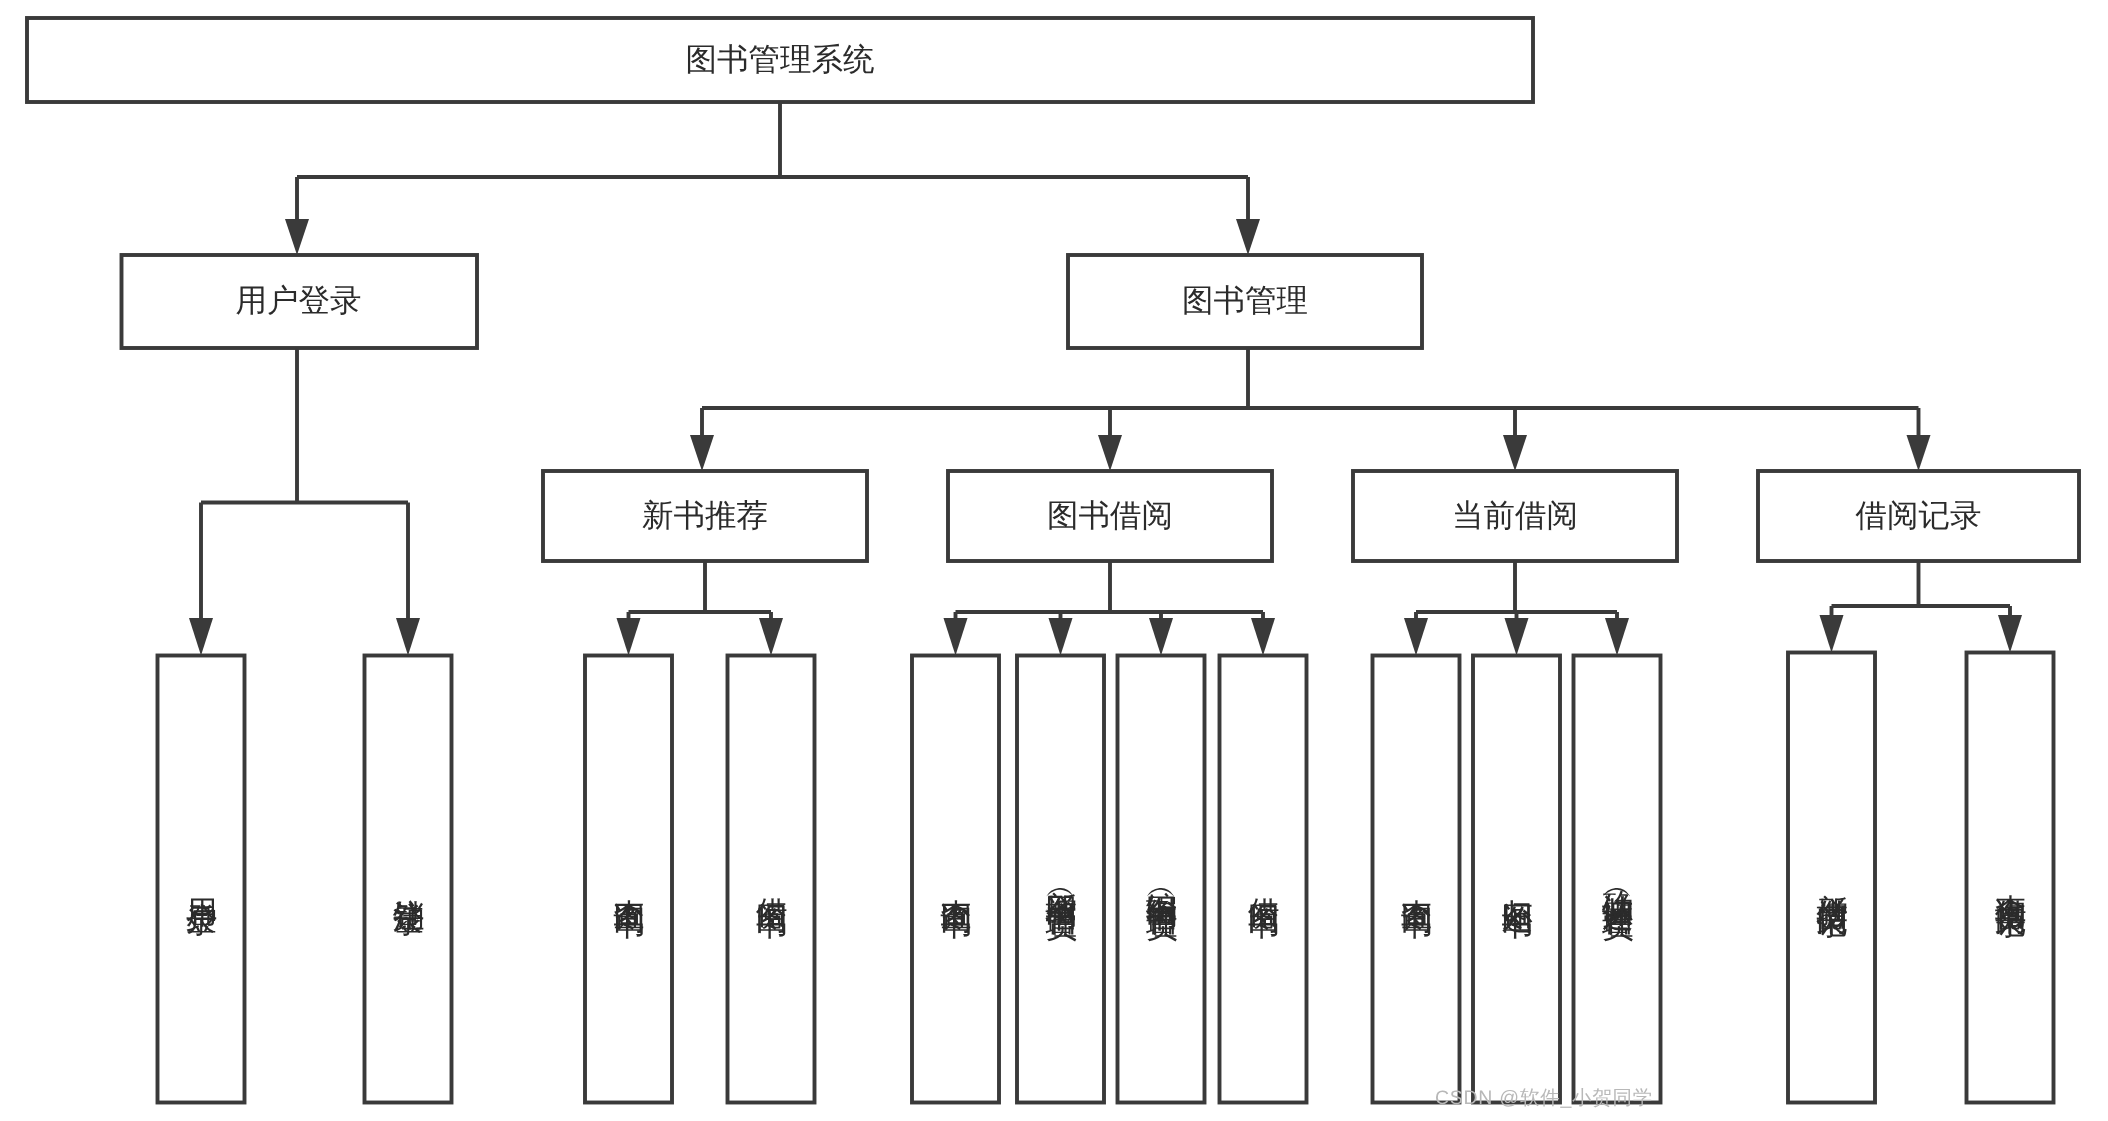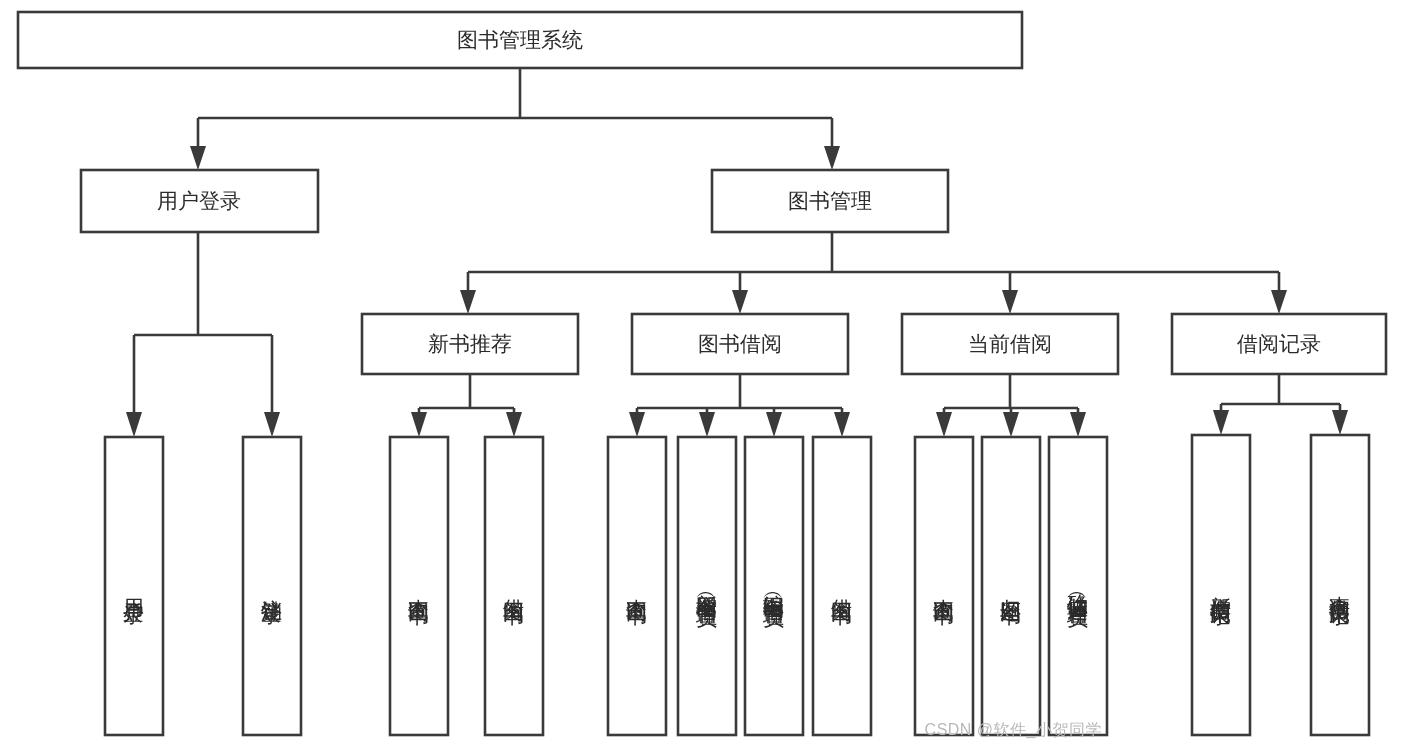--- a/index.html
+++ b/index.html
@@ -72,21 +72,21 @@
     display: flex;
     align-items: center;
     justify-content: center;
     pointer-events: none;
   }
   .watermark {
     position: absolute;
     right: 8px;
     bottom: 6px;
     font-family: "Liberation Sans", "DejaVu Sans", sans-serif;
-    font-size: 16px;
+    font-size: 13px;
     color: #b8b8b8;
     letter-spacing: 0.5px;
     white-space: nowrap;
   }
 </style>
 </head>
 <body>
 
 <div id="diagram-root">
 

